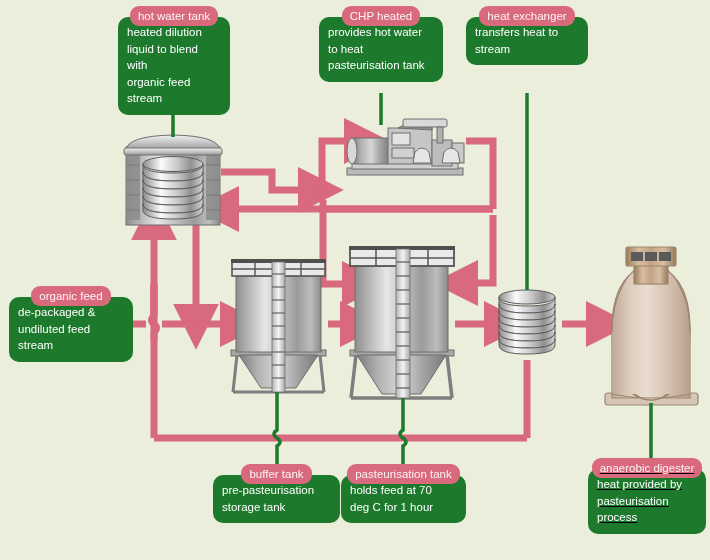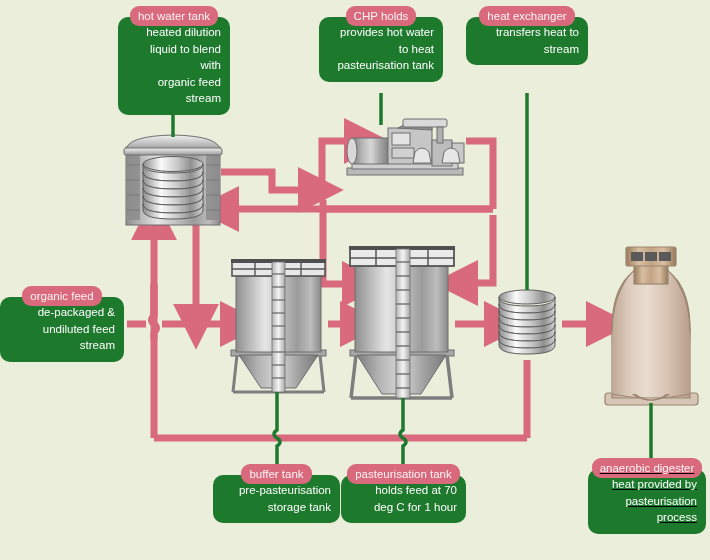--- a/index.html
+++ b/index.html
@@ -29,21 +29,21 @@
     box-sizing:border-box;
     position:relative;
     z-index:3;
     margin:0 auto;
     display:table;
   }
   .callout .body{
     background:#1d7a2d;
     color:#ffffff;
     border-radius:10px;
-    text-align:right;
+    text-align:left;
     font-size:11.5px;
     line-height:16.5px;
     padding:7px 9px 8px 9px;
     box-sizing:border-box;
     position:relative;
     margin-top:-9px;
     z-index:2;
   }
   .callout.below .hdr{z-index:3;}
   .callout.below .body{margin-top:-9px;}
@@ -348,37 +348,37 @@
   <div class="callout" style="left:118px;top:6px;width:112px;">
     <div class="hdr">hot water tank</div>
     <div class="body">
       <div>heated dilution</div>
       <div>liquid to blend with</div>
       <div>organic feed stream</div>
     </div>
   </div>
 
   <div class="callout" style="left:319px;top:6px;width:124px;">
-    <div class="hdr">CHP holds</div>
+    <div class="hdr">CHP heated</div>
     <div class="body">
       <div>provides hot water</div>
       <div>to heat</div>
       <div>pasteurisation tank</div>
     </div>
   </div>
 
   <div class="callout" style="left:466px;top:6px;width:122px;">
     <div class="hdr">heat exchanger</div>
     <div class="body">
       <div>transfers heat to</div>
       <div>stream</div>
     </div>
   </div>
 
-  <div class="callout" style="left:0;top:286px;width:124px;">
+  <div class="callout" style="left:9px;top:286px;width:124px;">
     <div class="hdr">organic feed</div>
     <div class="body">
       <div>de-packaged &amp;</div>
       <div>undiluted feed</div>
       <div>stream</div>
     </div>
   </div>
 
   <div class="callout below" style="left:213px;top:464px;width:127px;">
     <div class="hdr">buffer tank</div>

